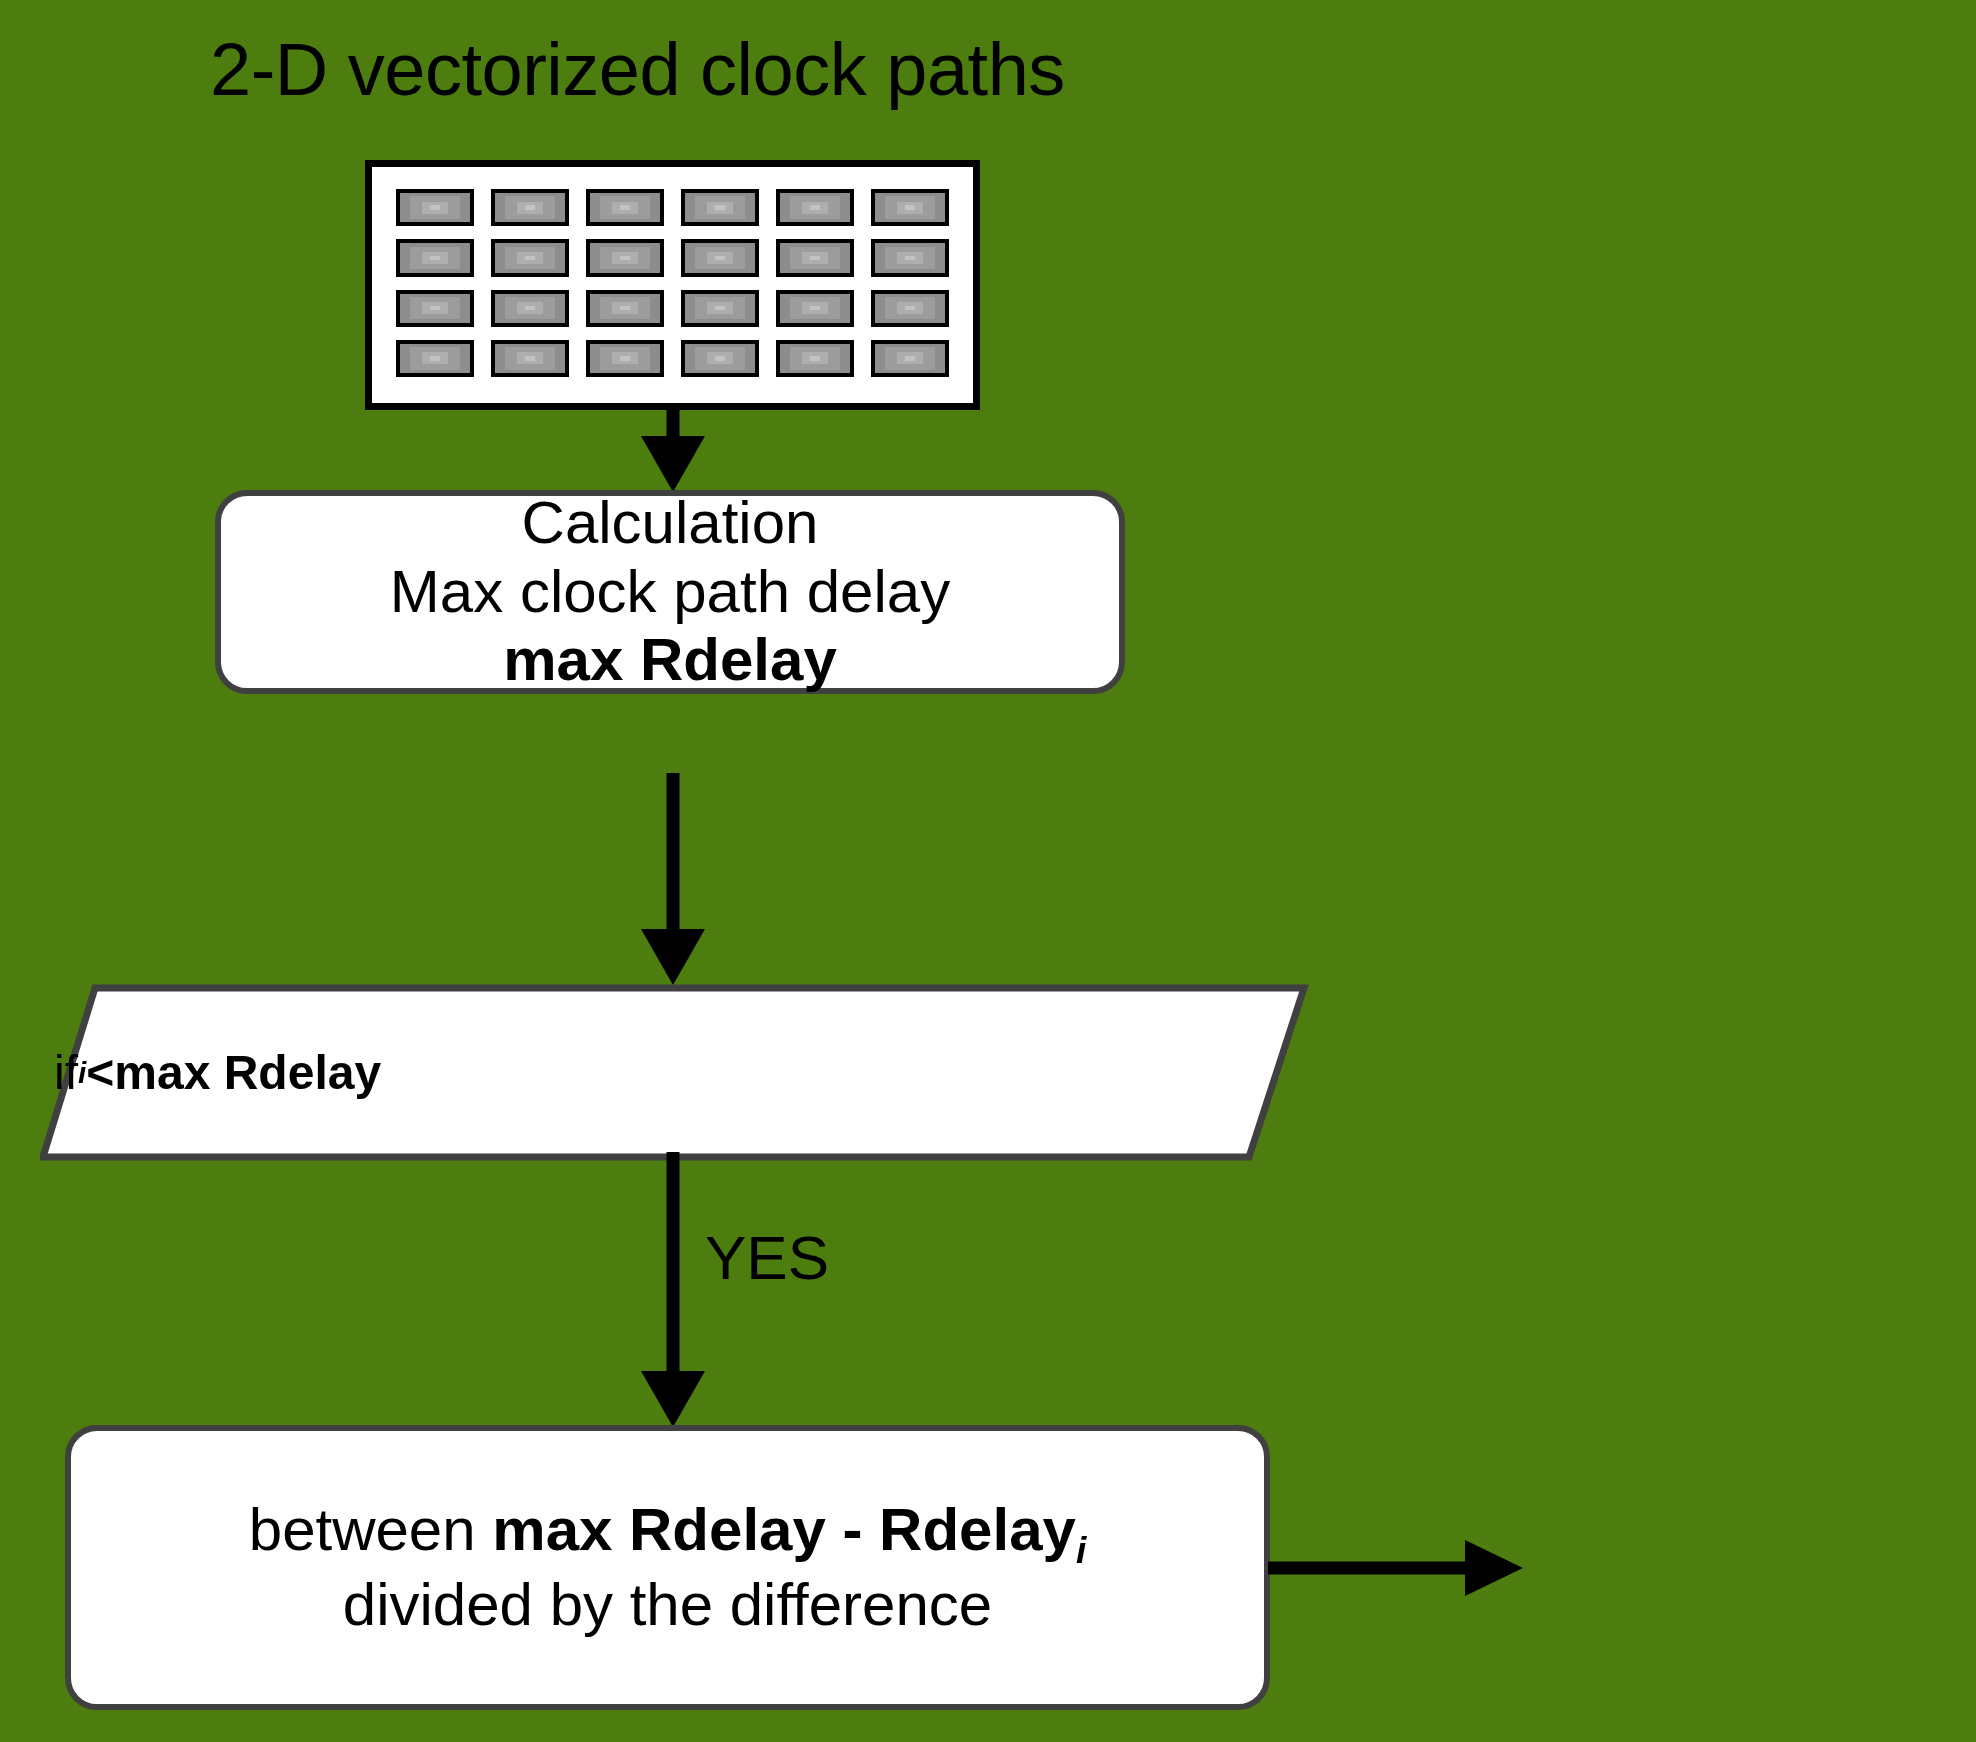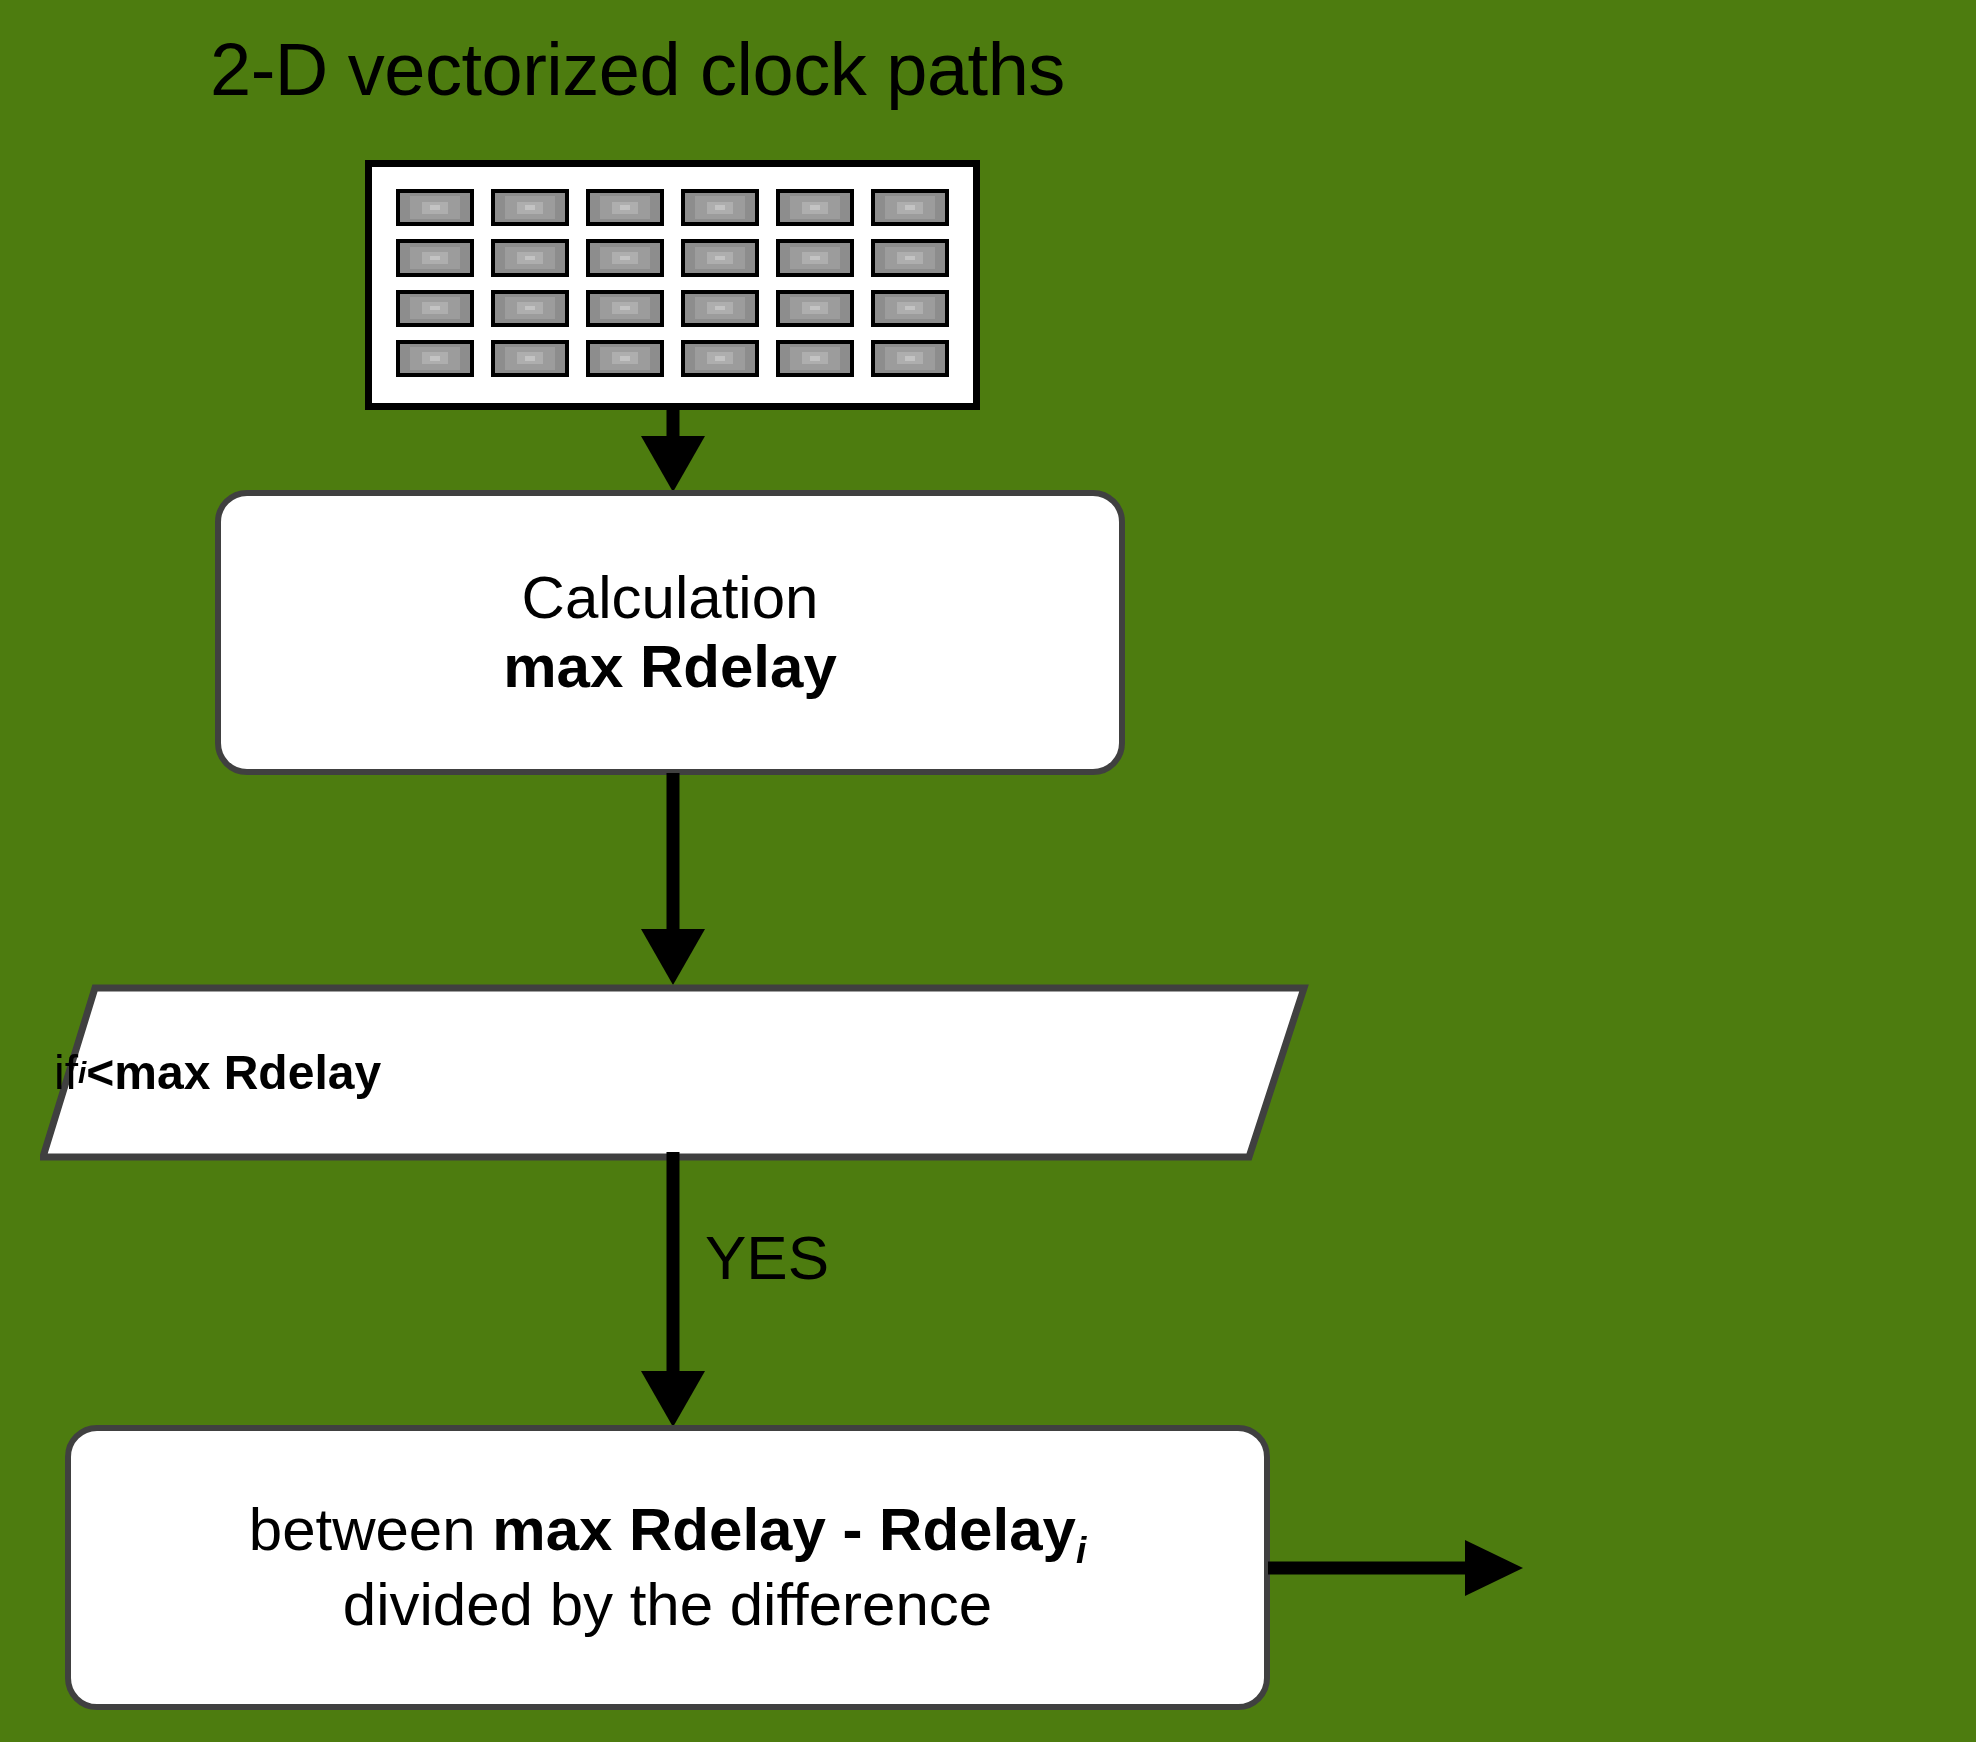--- a/index.html
+++ b/index.html
@@ -76,21 +76,21 @@
     display: flex;
     flex-direction: column;
     align-items: center;
     justify-content: center;
     color: #000000;
   }
   #calc-box {
     left: 215px;
     top: 490px;
     width: 910px;
-    height: 285px;
+    height: 204px;
   }
   #insert-box {
     left: 65px;
     top: 1425px;
     width: 1205px;
     height: 285px;
   }
   .box-line {
     font-size: 60px;
     line-height: 1.14;
@@ -376,20 +376,21 @@
     </div>
   </div>
 
   <div class="arrow-v" id="arrow-grid-to-calc">
     <div class="stem"></div>
     <div class="head"></div>
   </div>
 
   <div class="process-box" id="calc-box">
     <div class="box-line">Calculation</div>
+    <div class="box-line">Max clock path delay</div>
     <div class="box-line em">max Rdelay</div>
   </div>
 
   <div class="arrow-v" id="arrow-calc-to-decision">
     <div class="stem"></div>
     <div class="head"></div>
   </div>
 
   <div id="decision-shape">
     <svg width="1270" height="185" viewBox="0 0 1270 185" xmlns="http://www.w3.org/2000/svg">

